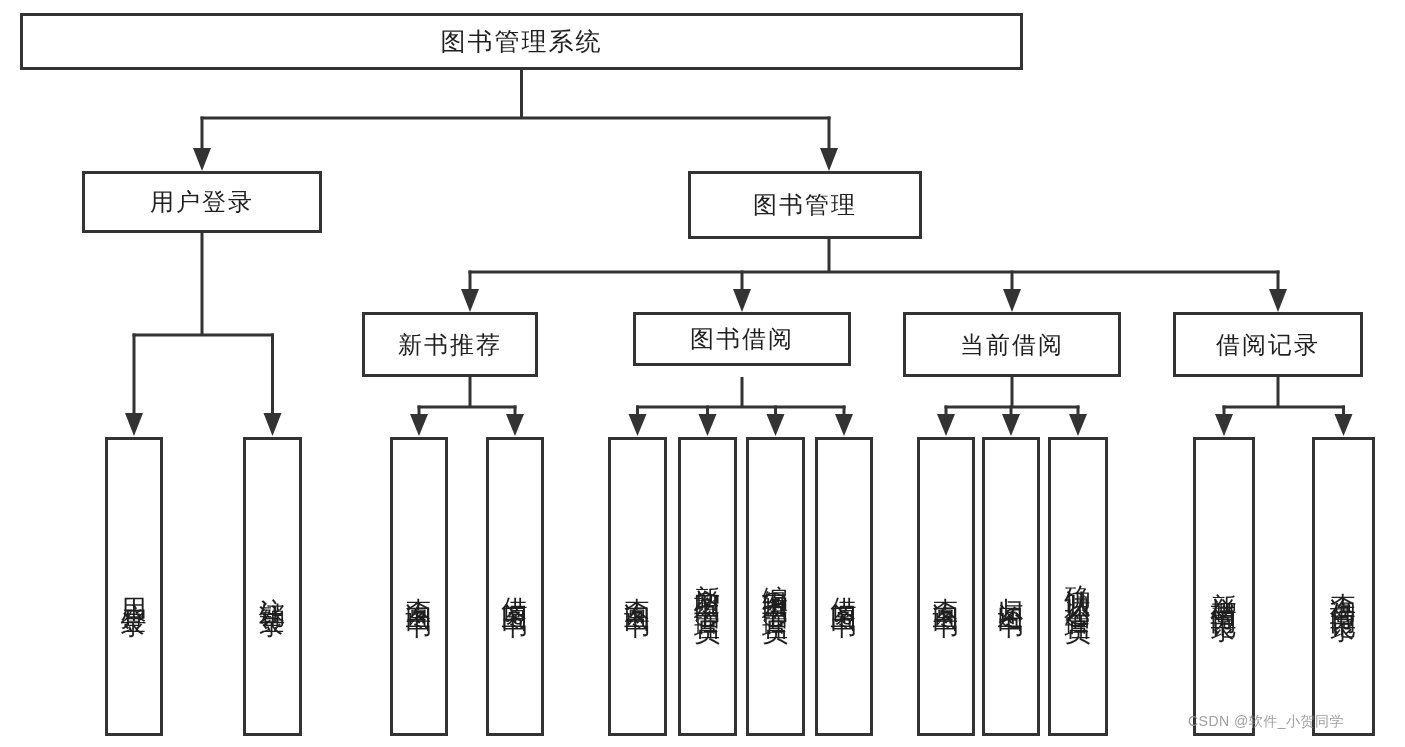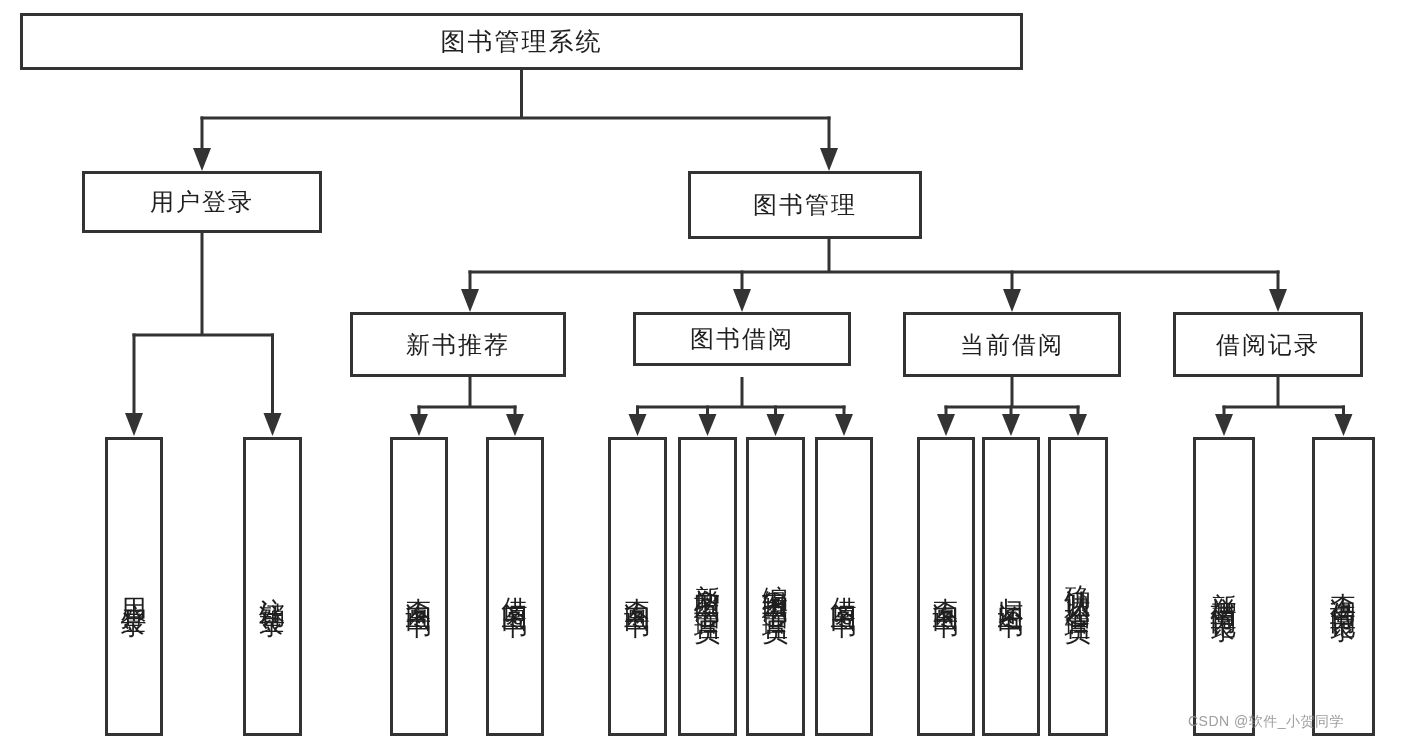--- a/index.html
+++ b/index.html
@@ -121,21 +121,21 @@
     <span class="lbl">图书管理系统</span>
   </div>
 
   <div class="node h" style="left:82px;top:171px;width:240px;height:62px">
     <span class="lbl">用户登录</span>
   </div>
   <div class="node h" style="left:688px;top:171px;width:234px;height:68px">
     <span class="lbl">图书管理</span>
   </div>
 
-  <div class="node h" style="left:350px;top:312px;width:216px;height:65px">
+  <div class="node h" style="left:362px;top:312px;width:176px;height:65px">
     <span class="lbl">新书推荐</span>
   </div>
   <div class="node h" style="left:633px;top:312px;width:218px;height:54px">
     <span class="lbl">图书借阅</span>
   </div>
   <div class="node h" style="left:903px;top:312px;width:218px;height:65px">
     <span class="lbl">当前借阅</span>
   </div>
   <div class="node h" style="left:1173px;top:312px;width:190px;height:65px">
     <span class="lbl">借阅记录</span>

